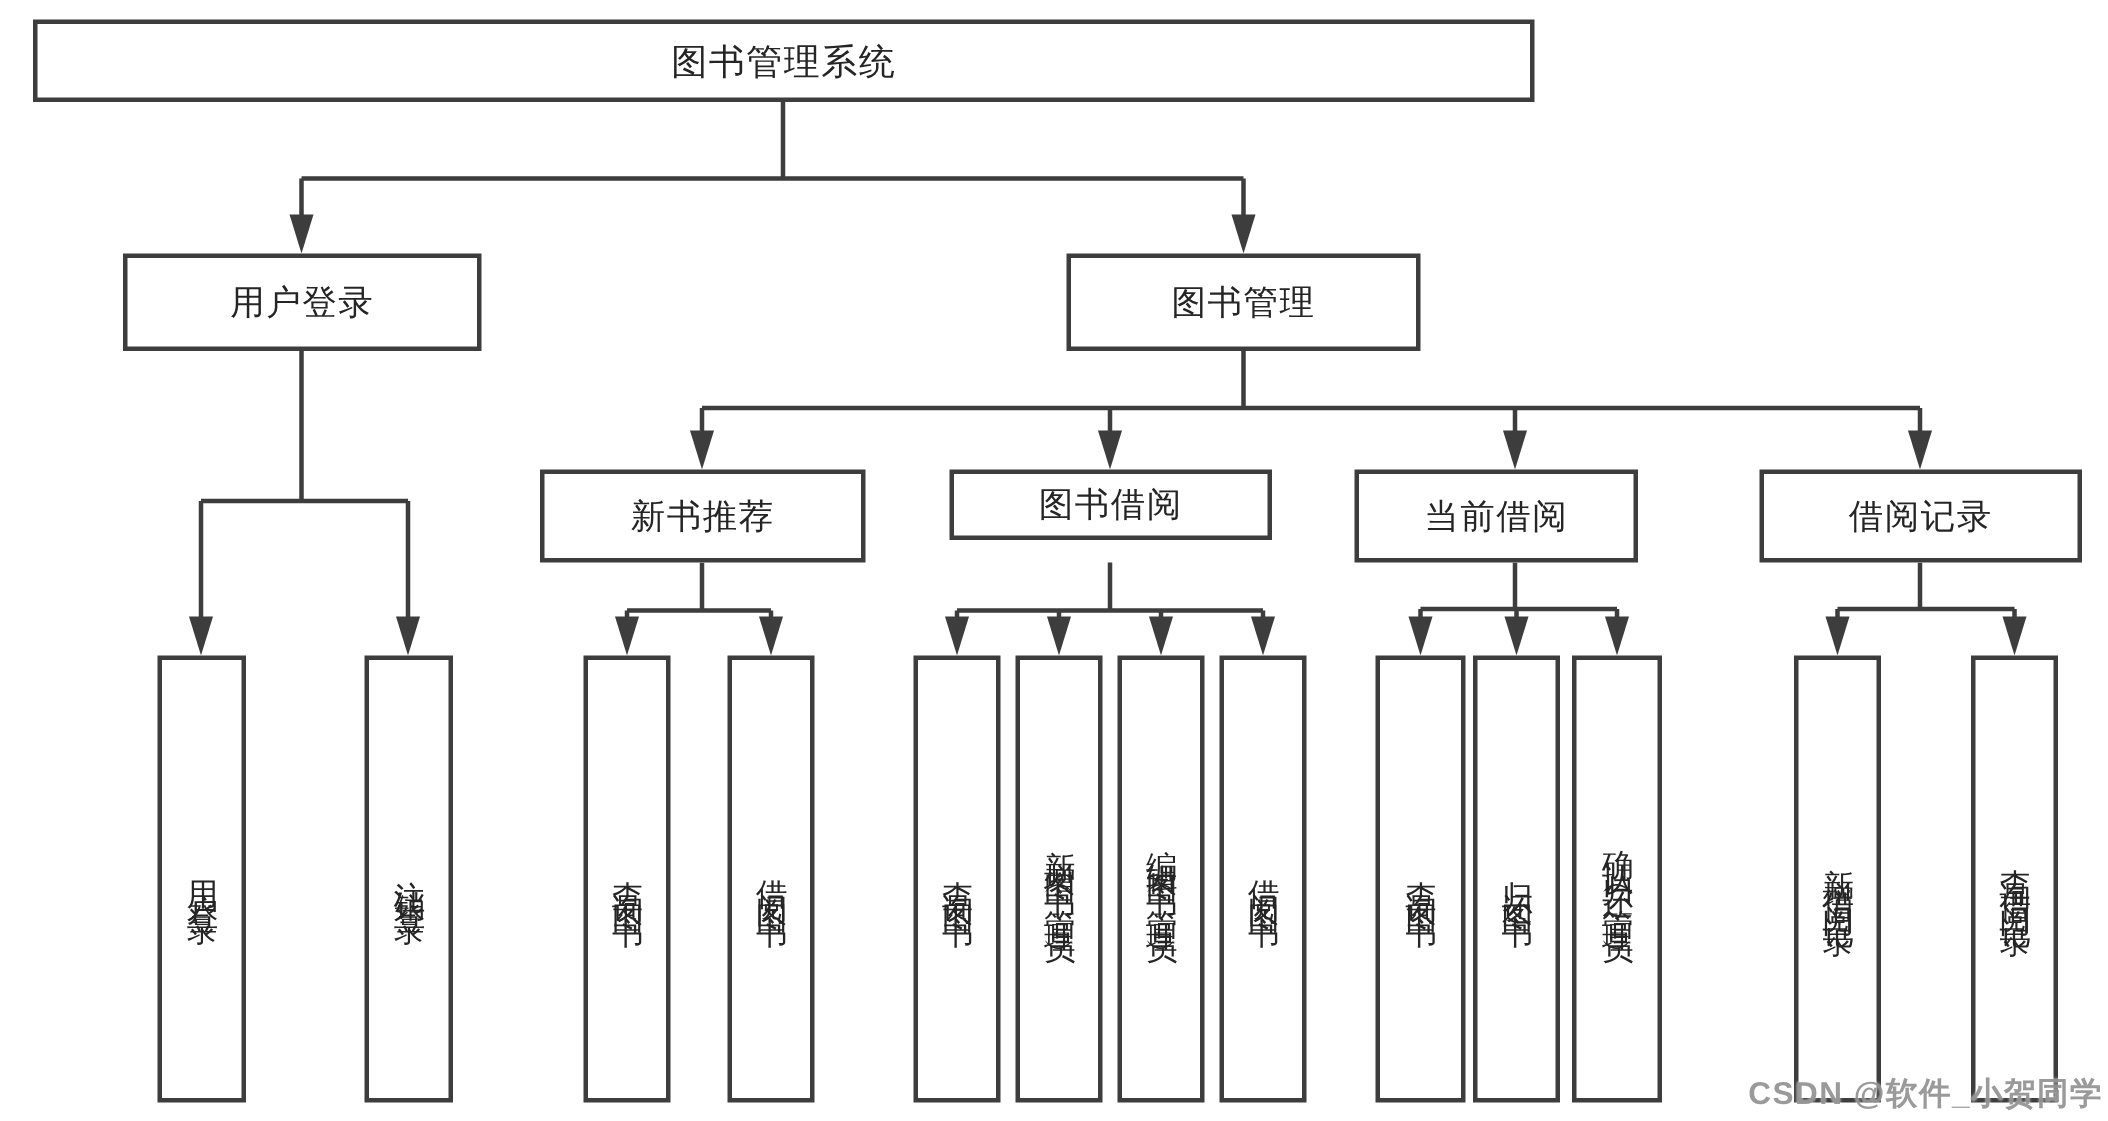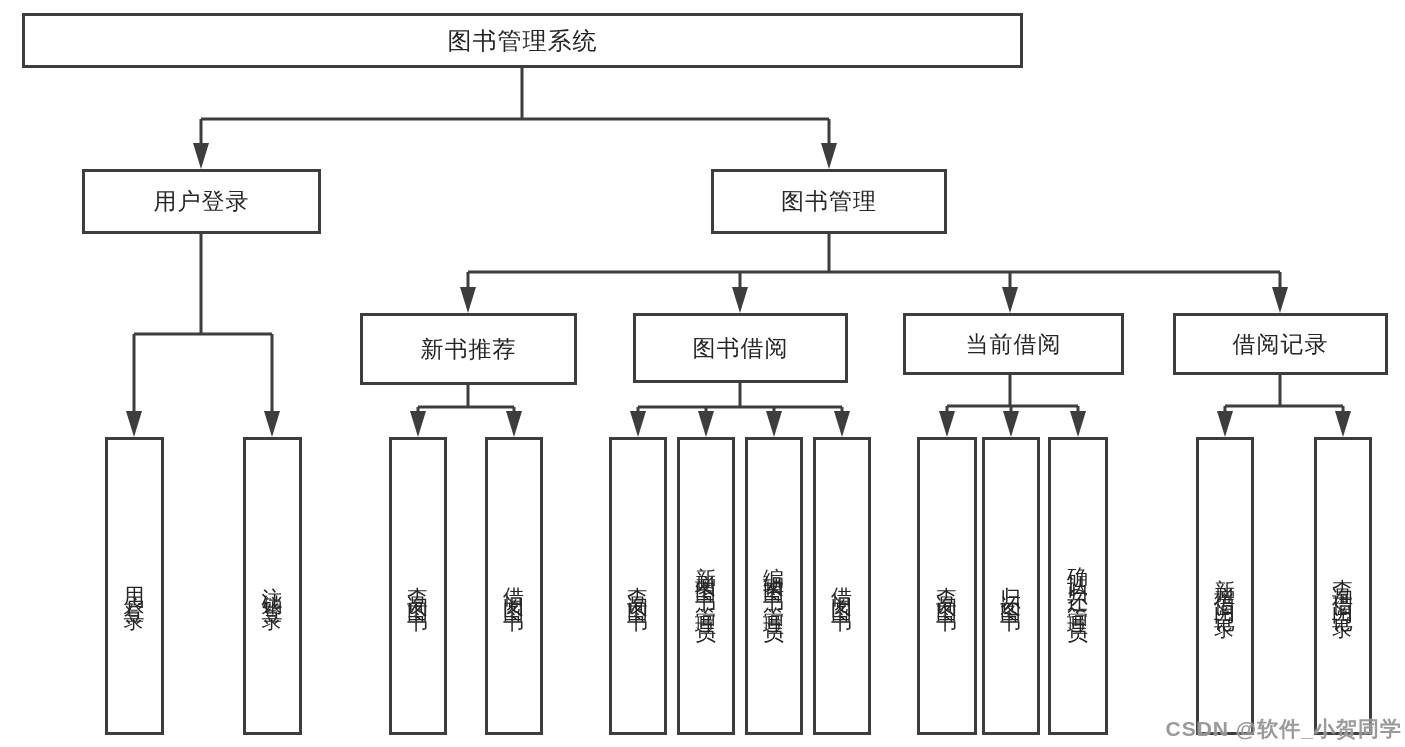--- a/index.html
+++ b/index.html
@@ -95,27 +95,27 @@
     <span class="label">图书管理系统</span>
   </div>
 
   <div class="node hbox" style="left:82px; top:169px; width:239px; height:65px;">
     <span class="label">用户登录</span>
   </div>
   <div class="node hbox" style="left:711px; top:169px; width:236px; height:65px;justify-content:center;">
     <span class="label">图书管理</span>
   </div>
 
-  <div class="node hbox" style="left:360px; top:313px; width:217px; height:72px;">
+  <div class="node hbox" style="left:360px; top:313px; width:217px; height:62px;">
     <span class="label">新书推荐</span>
   </div>
-  <div class="node hbox" style="left:633px; top:313px; width:215px; height:70px;">
+  <div class="node hbox" style="left:633px; top:313px; width:215px; height:47px;">
     <span class="label">图书借阅</span>
   </div>
-  <div class="node hbox" style="left:903px; top:313px; width:221px; height:62px;">
+  <div class="node hbox" style="left:903px; top:313px; width:189px; height:62px;">
     <span class="label">当前借阅</span>
   </div>
   <div class="node hbox" style="left:1173px; top:313px; width:215px; height:62px;">
     <span class="label">借阅记录</span>
   </div>
 
   <div class="node vbox" style="left:105px; top:437px; width:59px; height:298px;">
     <span class="label">用户登录</span>
   </div>
   <div class="node vbox" style="left:243px; top:437px; width:59px; height:298px;">

